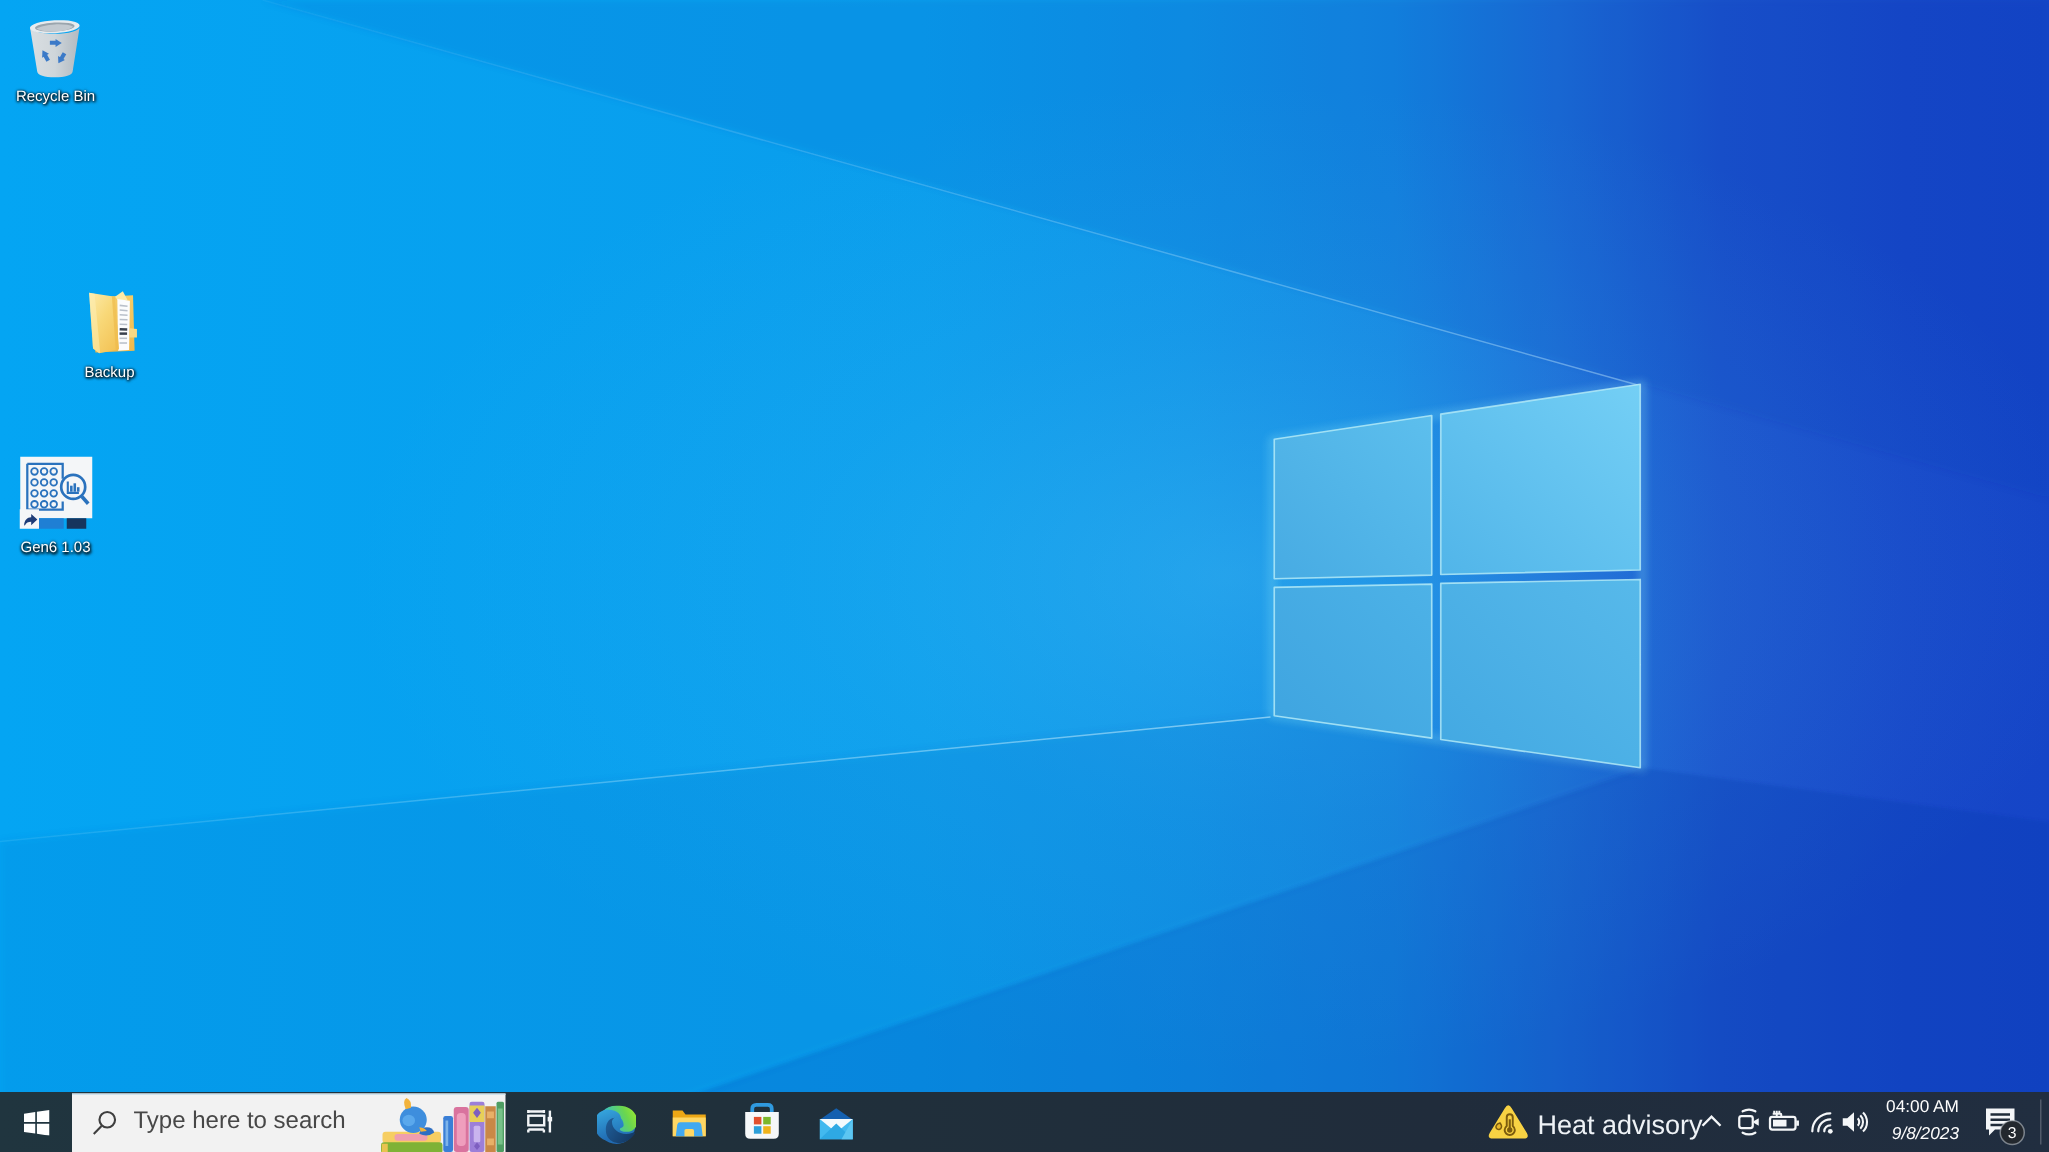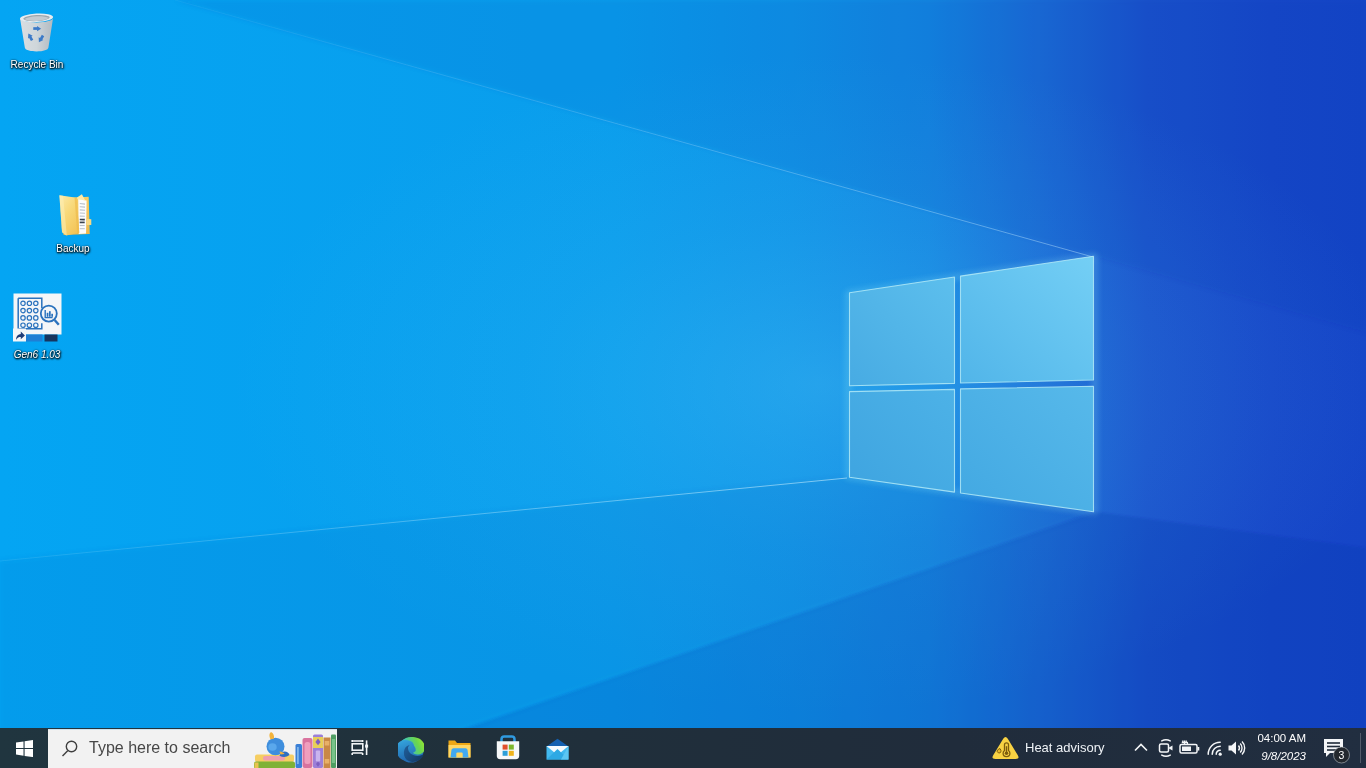--- a/index.html
+++ b/index.html
@@ -8,21 +8,21 @@
   #wall { position:absolute; left:0; top:0; }
   .dicon { position:absolute; width:76px; text-align:center; }
   .dicon .ic { display:block; margin:0 auto; }
   .dlabel { margin-top:5px; font-size:10px; line-height:16px; color:#fff;
     text-shadow: 0 1px 2px rgba(0,0,0,0.95), 0 0 2px rgba(0,0,0,0.8), 1px 1px 2px rgba(0,0,0,0.9); }
   #taskbar { position:absolute; left:0; top:728px; width:1366px; height:40px;
     background:linear-gradient(90deg,#20353f 0%,#20303b 35%,#202c3b 70%,#212e40 100%);padding-left:33px; }
   #searchbox { position:absolute; left:48px; top:1px; width:289px; height:39px; background:#f2f2f2;
     border-top:1px solid #cfe3ee; }
   #searchtext { position:absolute; left:41px; top:9px; font-size:16px; color:#474747; }
-  #heattext { position:absolute; left:1025px; top:12px; font-size:13px; color:#eef2f6; }
+  #heattext { position:absolute; left:1025px; top:12px; font-size:18px; color:#eef2f6; }
   .clocktxt { position:absolute; width:60px; text-align:right; font-size:11.5px; color:#fdfdfd; }
 </style>
 </head>
 <body>
 <div id="desk">
 <svg width="0" height="0" style="position:absolute">
   <defs>
     <linearGradient id="fback" x1="0" y1="0" x2="0" y2="1">
       <stop offset="0" stop-color="#f6cd67"></stop>
           <stop offset="1" stop-color="#eeb84a"></stop>
@@ -188,21 +188,21 @@
 </div>
 
 
 <div class="dicon" style="left:-1px; top:190px;margin-left:36px;">
   <svg class="ic" width="42" height="46" viewBox="0 0 40 44">
     <use href="#folder40"></use>
   </svg>
   <div class="dlabel">Backup</div>
 </div>
 
-<div class="dicon" style="left:-1px; top:293px;font-style:italic;">
+<div class="dicon" style="left:-1px; top:304px;">
   <svg class="ic" width="49" height="49" viewBox="0 0 49 49">
     <rect x="0.5" y="0.5" width="48" height="41" fill="#f4f6f8"></rect>
     <rect x="12.5" y="41.5" width="17" height="7" fill="#1f7fd4"></rect>
     <rect x="31.5" y="41.5" width="13" height="7" fill="#16355e"></rect>
     <g fill="none" stroke="#2a72bd" stroke-width="1.5">
       <path d="M5.2,5.2 h23.6 v10"></path>
       <path d="M5.2,5.2 v30.6 h23.6 v-5.5"></path>
     </g>
     <g fill="none" stroke="#2a72bd" stroke-width="1.2">
       <circle cx="10" cy="10.3" r="2.2"></circle>

